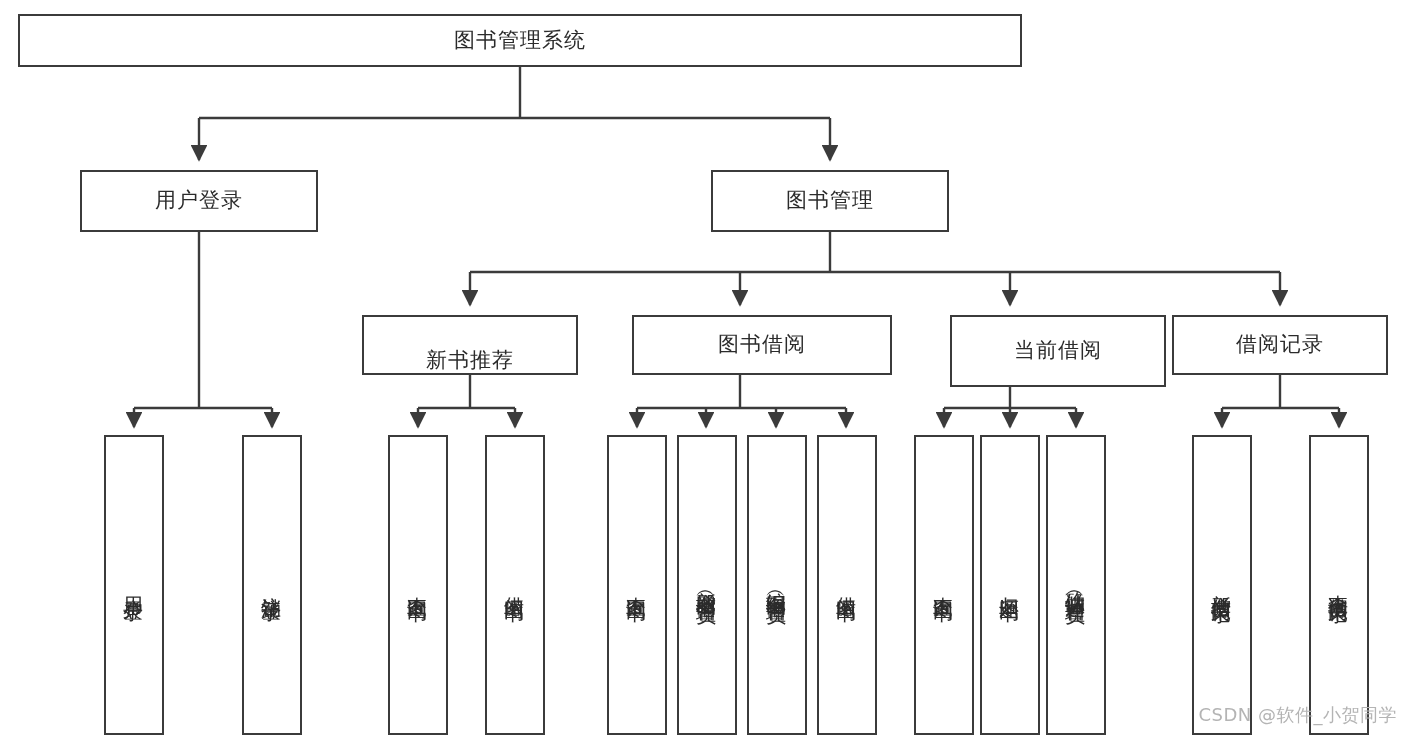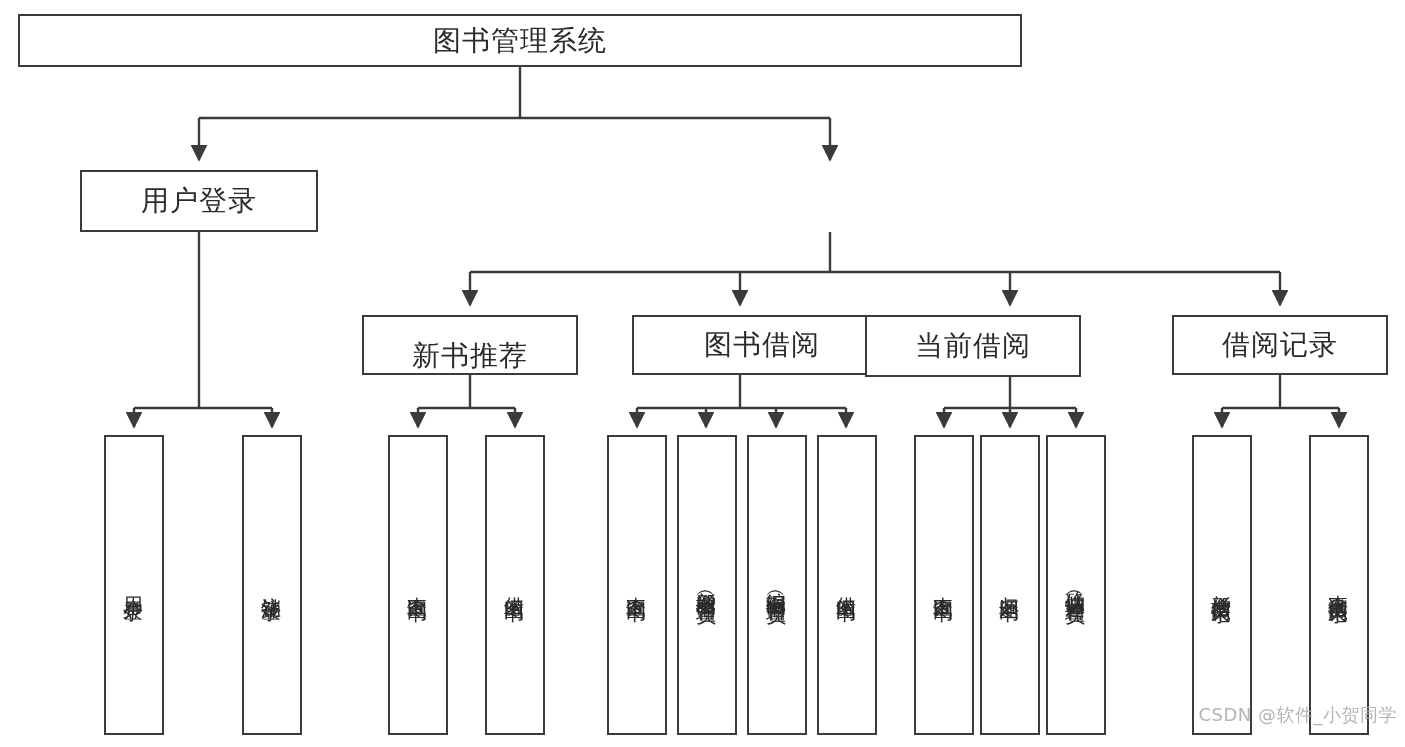--- a/index.html
+++ b/index.html
@@ -30,21 +30,21 @@
     position: absolute;
     box-sizing: border-box;
     background: #ffffff;
     border: 2px solid #3b3b3b;
     display: flex;
     align-items: center;
     justify-content: center;
     color: #2b2b2b;
   }
   .node.horiz {
-    font-size: 28px;
+    font-size: 21px;
     letter-spacing: 1px;
     line-height: 1.2;
   }
   .node.vert {
     writing-mode: vertical-rl;
     text-orientation: upright;
     font-size: 20px;
     letter-spacing: 2px;
     padding: 6px 0;
   }
@@ -121,28 +121,31 @@
     </g>
   </svg>
 
   <div class="node horiz" style="left:18px; top:14px; width:1004px; height:53px;">
     <span>图书管理系统</span>
   </div>
 
   <div class="node horiz" style="left:80px; top:170px; width:238px; height:62px;">
     <span>用户登录</span>
   </div>
+  <div class="node horiz" style="left:711px; top:170px; width:238px; height:62px;">
+    <span>图书管理</span>
+  </div>
 
   <div class="node horiz" style="left:362px; top:315px; width:216px; height:60px;align-items:flex-end;">
     <span>新书推荐</span>
   </div>
   <div class="node horiz" style="left:632px; top:315px; width:260px; height:60px;">
     <span>图书借阅</span>
   </div>
-  <div class="node horiz" style="left:865px; top:315px; width:216px; height:62px;">
+  <div class="node horiz" style="left:950px; top:315px; width:216px; height:72px;">
     <span>当前借阅</span>
   </div>
   <div class="node horiz" style="left:1172px; top:315px; width:216px; height:60px;">
     <span>借阅记录</span>
   </div>
 
   <div class="node vert" style="left:104px; top:435px; width:60px; height:300px;">
     <span class="vtext">用户登录</span>
   </div>
   <div class="node vert" style="left:242px; top:435px; width:60px; height:300px;">

